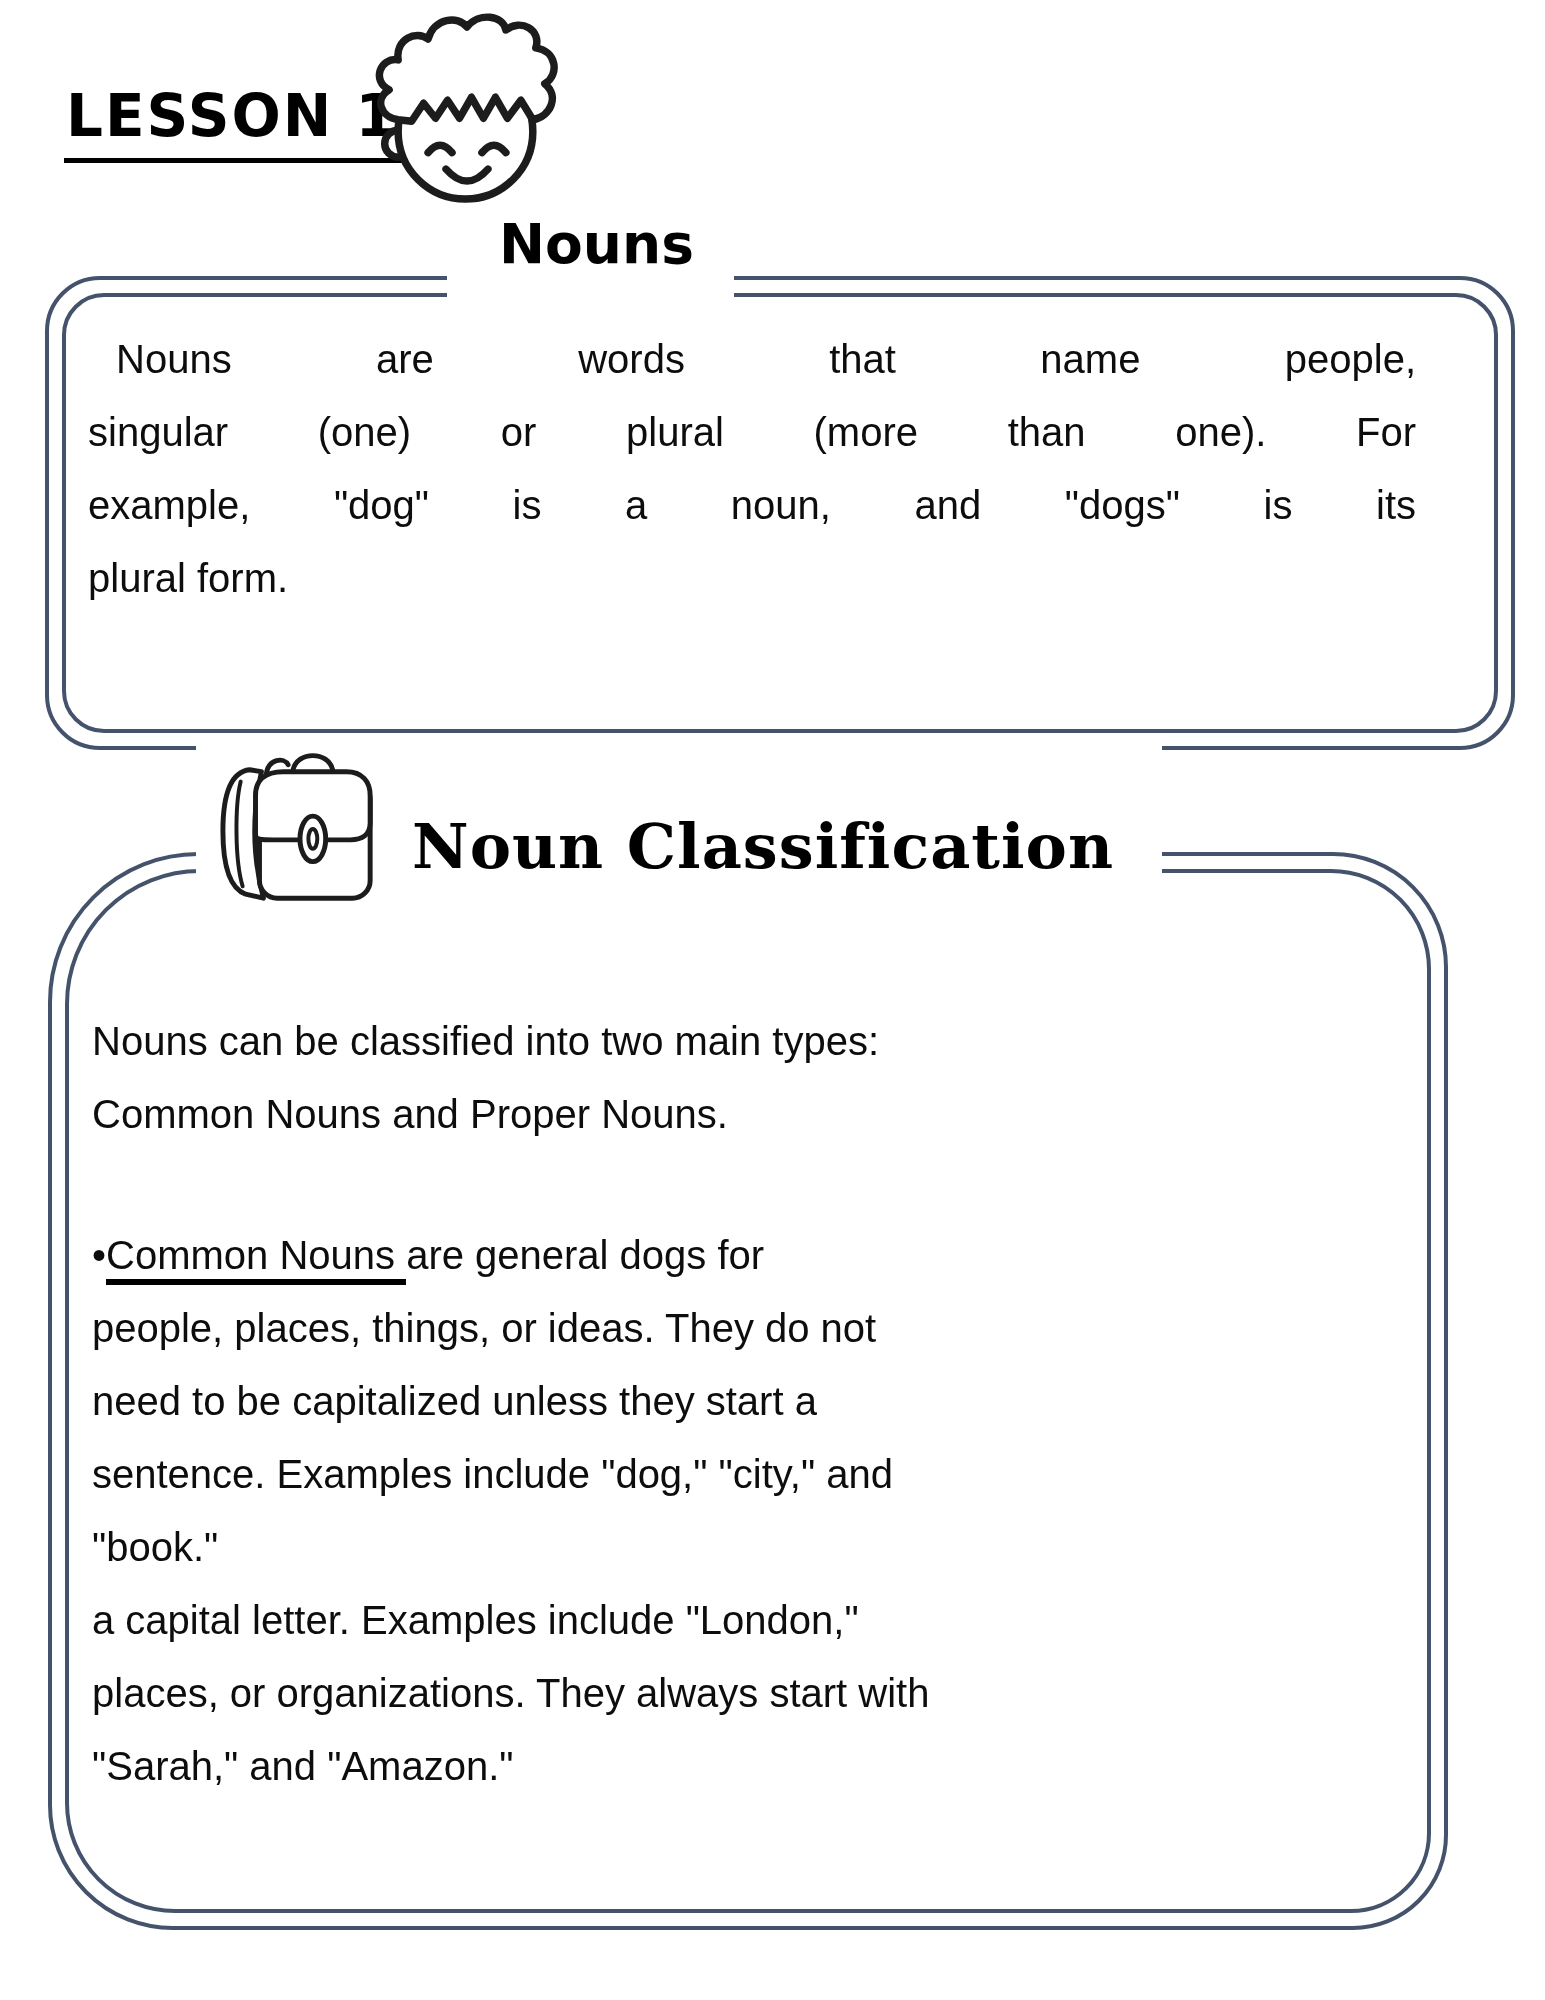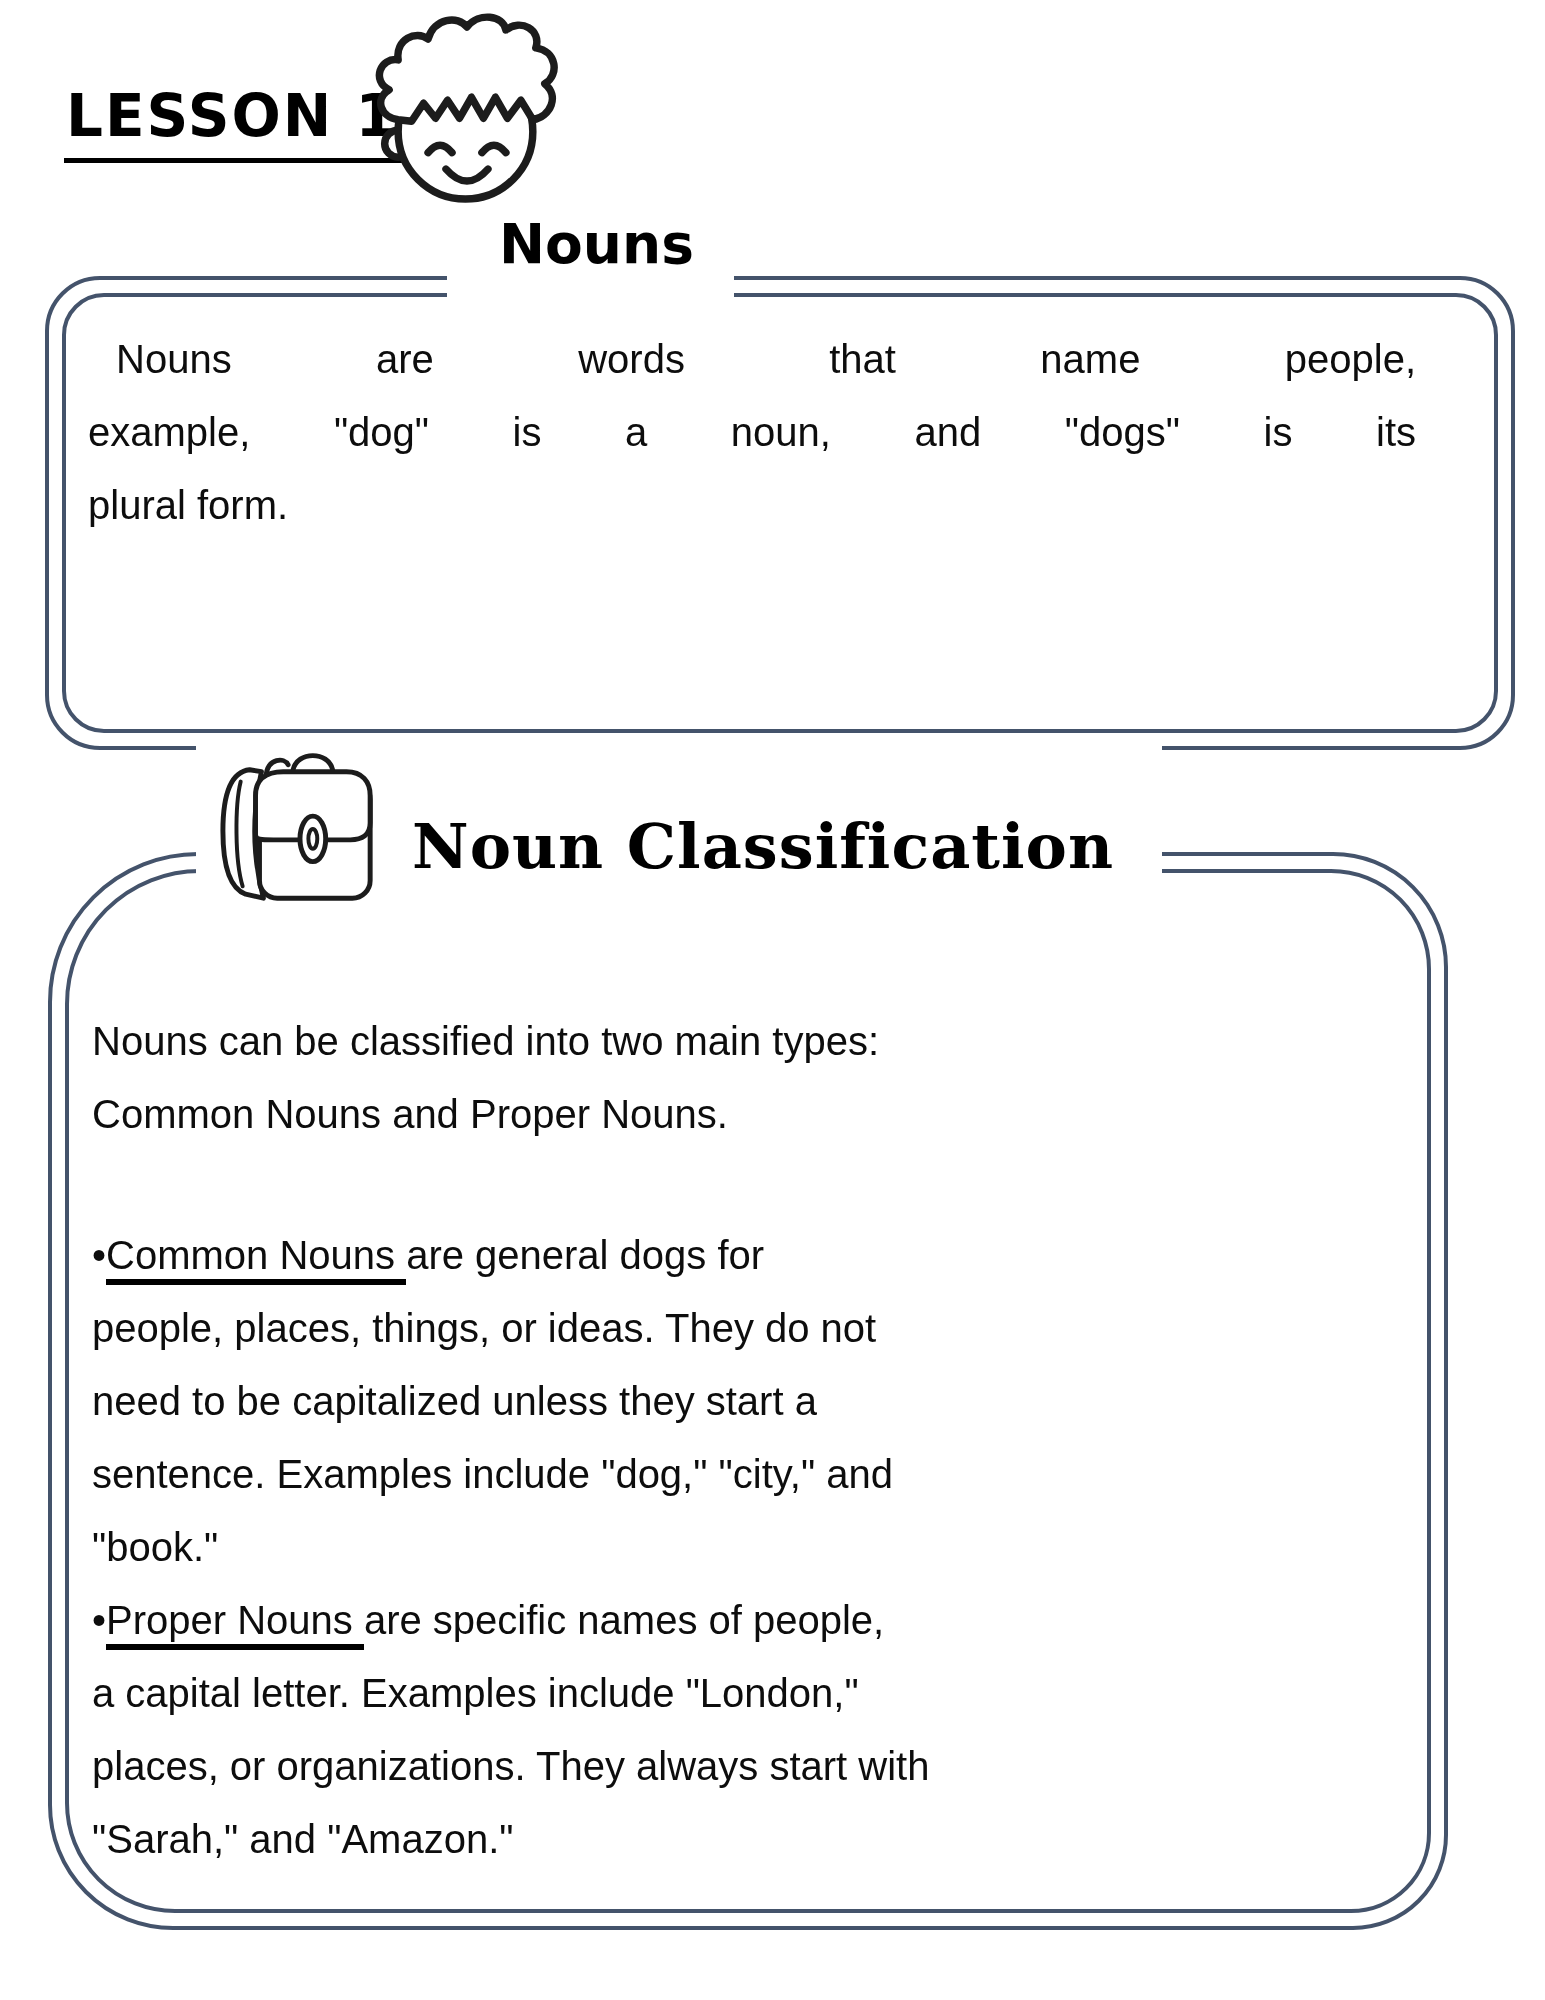--- a/index.html
+++ b/index.html
@@ -76,20 +76,21 @@
         <path d="M 62,105 Q 76,121 90,105" fill="none"></path>
       </g>
     </svg>
   </div>
 
   <section>
     <div class="box box1">
       <div class="inner">
         <div class="btext box1text">
             <div class="tline"><span class="">Nouns are words that name people,</span></div>
+            <div class="tline"><span class="">singular (one) or plural (more than one). For</span></div>
             <div class="tline"><span class="">example, "dog" is a noun, and "dogs" is its</span></div>
             <div class="tline"><span class="">plural form.</span></div>
           </div>
       </div>
     </div>
     <div class="t1wrap">
       <span class="ttext">Nouns</span>
     </div>
   </section>
 
@@ -98,21 +99,20 @@
       <div class="inner">
         <div class="btext box2text">
             <div class="tline"><span class="">Nouns can be classified into two main types:</span></div>
             <div class="tline"><span class="b ">Common Nouns</span><span class=""> and </span><span class="b ">Proper Nouns</span><span class="">.</span></div>
             <div class="tline blank"></div>
             <div class="tline"><span class="">•</span><span class="b u">Common Nouns </span><span class="">are general dogs for</span></div>
             <div class="tline"><span class="">people, places, things, or ideas. They do not</span></div>
             <div class="tline"><span class="">need to be capitalized unless they start a</span></div>
             <div class="tline"><span class="">sentence. Examples include "dog," "city," and</span></div>
             <div class="tline"><span class="">"book."</span></div>
-            <div class="tline"><span class="">•</span><span class="b u">Proper Nouns </span><span class="">are specific names of people,</span></div>
             <div class="tline"><span class="">a capital letter. Examples include "London,"</span></div>
             <div class="tline"><span class="">places, or organizations. They always start with</span></div>
             <div class="tline"><span class="">"Sarah," and "Amazon."</span></div>
           </div>
       </div>
     </div>
     <div class="t2wrap">
       <span class="bag">
         <svg viewBox="0 0 180 170" xmlns="http://www.w3.org/2000/svg">
           <g fill="#ffffff" stroke="#1c1c1c" stroke-width="5" stroke-linejoin="round" stroke-linecap="round">

